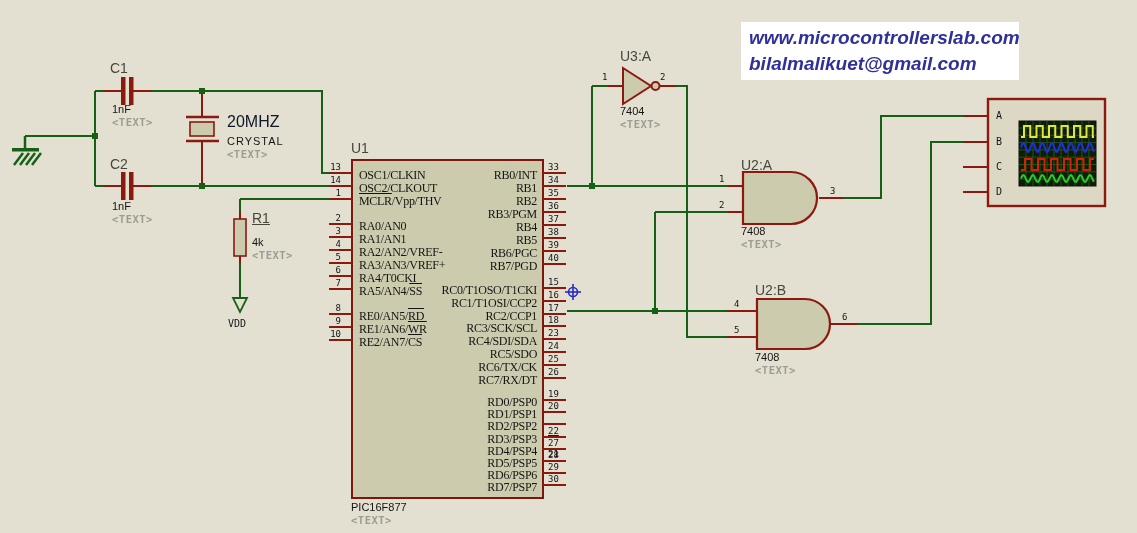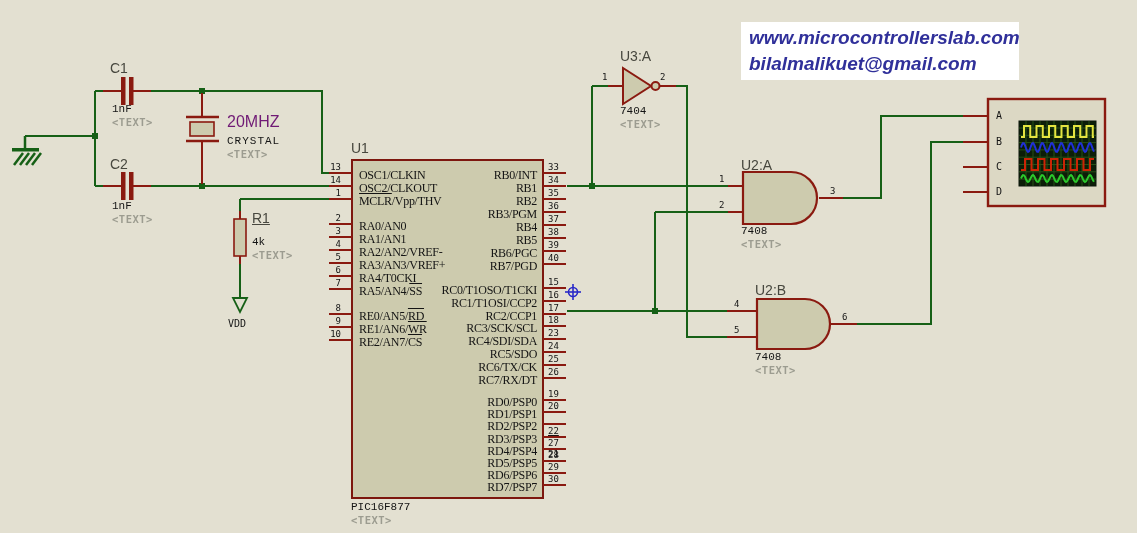--- a/index.html
+++ b/index.html
@@ -1,21 +1,21 @@
 <!DOCTYPE html>
 <html><head>
 <meta charset="utf-8">
 <style>
   html,body{margin:0;padding:0;}
   body{background:#b8b8aa;font-family:"Liberation Sans",sans-serif;}
   #stage{position:relative;width:1137px;height:533px;background:#e3e0d1;overflow:hidden;}
   #stage svg{position:absolute;left:0;top:0;}
   .t{position:absolute;white-space:nowrap;color:#141414;line-height:1;}
   .ref{font-size:14px;color:#47473e;font-family:"Liberation Sans",sans-serif;}
-  .val{font-size:11px;color:#141414;font-family:Liberation Mono, monospace;text-align:center;}
+  .val{font-size:11px;color:#141414;font-family:Liberation Sans, sans-serif;text-align:center;}
   .muted{font-size:10.5px;color:#9c9c90;font-family:"DejaVu Sans Mono",monospace;letter-spacing:.5px;font-weight:bold;}
   .pin-num{position:absolute;font-size:9px;color:#141414;font-family:"DejaVu Sans Mono",monospace;white-space:nowrap;}
   .pin-label{position:absolute;font-size:12px;color:#141414;font-family:Liberation Serif, serif;white-space:nowrap;letter-spacing:-.3px;}
   .bar{text-decoration:overline;}
   .gatepin{font-size:9px;font-family:"DejaVu Sans Mono",monospace;color:#141414;}
   .chlabel{font-size:10px;font-family:"DejaVu Sans Mono",monospace;color:#141414;}
   .whitebox{position:absolute;background:#ffffff;}
   .bluetext{position:absolute;white-space:nowrap;color:#30309a;font-weight:bold;font-style:italic;font-family:"Liberation Sans",sans-serif;}
   #hdr1{left:8px;top:5px;font-size:19px;}
   #hdr2{left:8px;top:31px;font-size:19px;}
@@ -199,21 +199,21 @@
   </svg>
 
   <div class="t ref" style="left:110px;top:61px;">C1</div>
   <div class="t val" style="left:112px;top:104px;">1nF</div>
   <div class="t muted" style="left:112px;top:117px;">&lt;TEXT&gt;</div>
 
   <div class="t ref" style="left:110px;top:157px;">C2</div>
   <div class="t val" style="left:112px;top:201px;">1nF</div>
   <div class="t muted" style="left:112px;top:214px;">&lt;TEXT&gt;</div>
 
-  <div class="t" style="left:227px;top:114px;font-size:16px;color:#701a75;">20MHZ</div>
+  <div class="t" style="left:227px;top:114px;font-size:16px;color:#0f172a;">20MHZ</div>
   <div class="t val" style="left:227px;top:136px;letter-spacing:1px;">CRYSTAL</div>
   <div class="t muted" style="left:227px;top:149px;">&lt;TEXT&gt;</div>
 
   <div class="t ref" style="left:252px;top:211px;text-decoration:underline;">R1</div>
   <div class="t val" style="left:252px;top:237px;">4k</div>
   <div class="t muted" style="left:252px;top:250px;">&lt;TEXT&gt;</div>
 
   <div class="t" style="left:228px;top:319px;font-size:10px;font-family:'DejaVu Sans Mono',monospace;">VDD</div>
 
   <div class="t ref" style="left:351px;top:141px;">U1</div>

